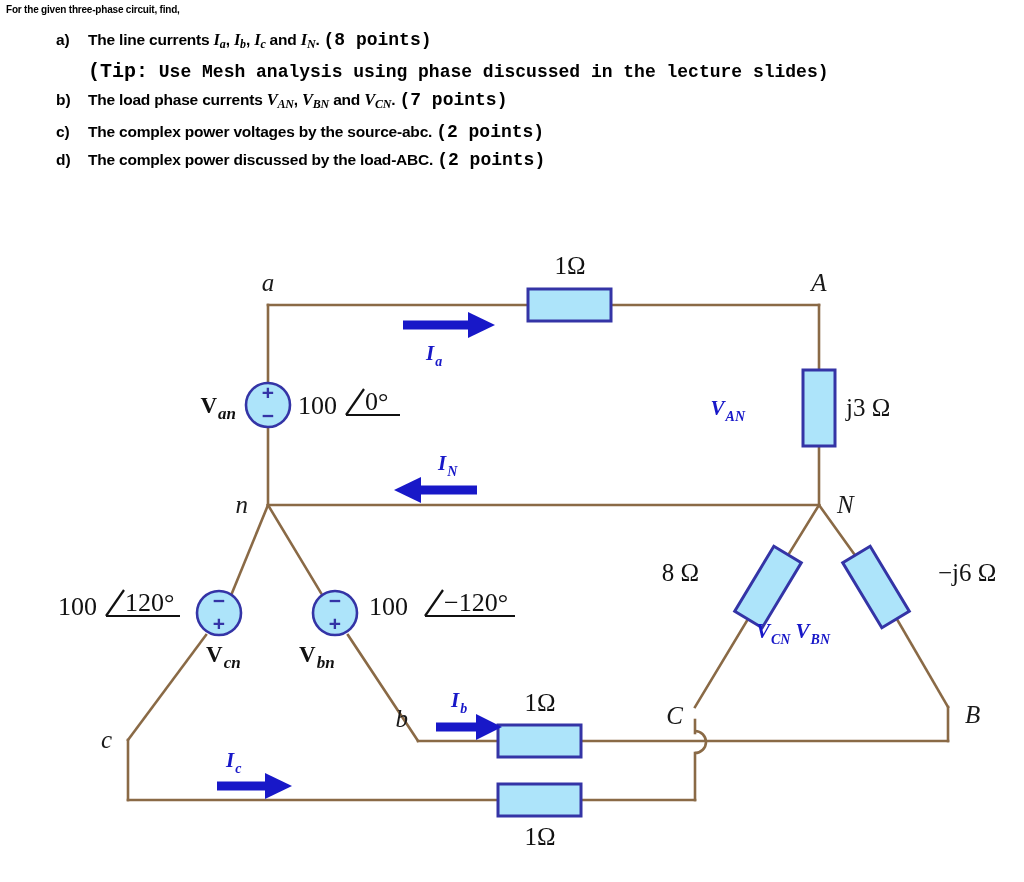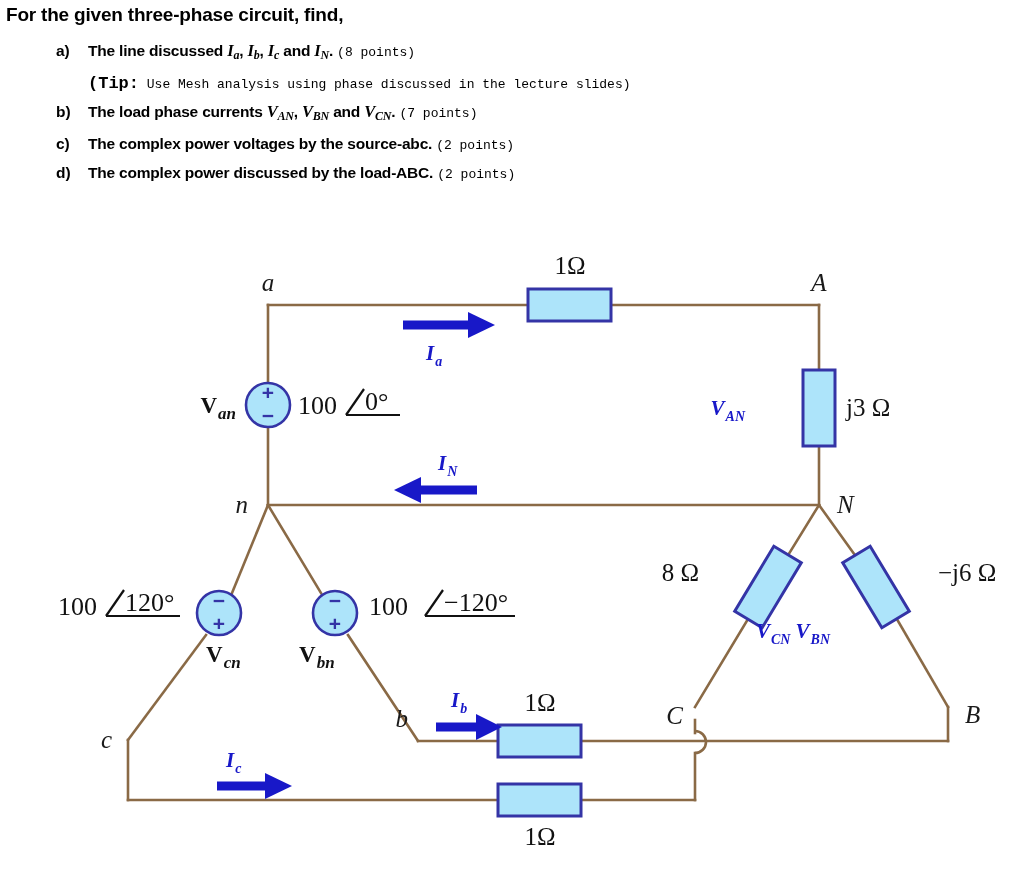--- a/index.html
+++ b/index.html
@@ -17,21 +17,21 @@
   }
 
   
   #question-block {
     position: absolute;
     left: 0; top: 0;
     width: 1024px;
   }
   .prompt-line {
     font-family: "Liberation Sans", sans-serif;
-    font-size: 19px;
+    font-size: 10px;
     font-weight: 600;
     letter-spacing: -0.2px;
     padding: 4px 0 0 6px;
   }
   #question-list {
     margin: 12px 0 0 0;
     padding: 0;
     list-style: none;
   }
   #question-list li {
@@ -50,41 +50,41 @@
     font-weight: 600;
   }
   .q-body {
     font-family: "Liberation Sans", sans-serif;
     font-size: 15.5px;
     font-weight: 600;
     letter-spacing: -0.2px;
   }
   .q-mono {
     font-family: "Liberation Mono", monospace;
-    font-size: 13px;
-    font-weight: 400;
+    font-size: 18px;
+    font-weight: 700;
     letter-spacing: 0px;
   }
   .var-it {
     font-family: "Liberation Serif", serif;
     font-style: italic;
     font-weight: bold;
     font-size: 16.5px;
   }
   .var-sub {
     font-family: "Liberation Serif", serif;
     font-style: italic;
     font-weight: bold;
     font-size: 12px;
     vertical-align: -3px;
   }
   .tip-bold {
     font-family: "Liberation Mono", monospace;
     font-weight: bold;
-    font-size: 17px;
+    font-size: 20px;
   }
   #tip-line {
     padding-left: 88px;
     line-height: 24px;
     white-space: nowrap;
   }
 
   
   #circuit-figure {
     position: absolute;
@@ -158,21 +158,21 @@
 <body>
 
 <div id="question-block">
 
   <div class="prompt-line">For the given three-phase circuit, find,</div>
 
   <ul id="question-list">
 
     <li>
       <span class="q-marker">a)</span>
-      <span class="q-body"><span>The line discussed </span><span class="var-it">I</span><span class="var-sub">a</span><span>, </span><span class="var-it">I</span><span class="var-sub">b</span><span>, </span><span class="var-it">I</span><span class="var-sub">c</span><span> and </span><span class="var-it">I</span><span class="var-sub">N</span><span>.</span></span>
+      <span class="q-body"><span>The line currents </span><span class="var-it">I</span><span class="var-sub">a</span><span>, </span><span class="var-it">I</span><span class="var-sub">b</span><span>, </span><span class="var-it">I</span><span class="var-sub">c</span><span> and </span><span class="var-it">I</span><span class="var-sub">N</span><span>.</span></span>
       <span class="q-mono">(8 points)</span>
     </li>
 
     <li id="tip-line" style="padding-left:88px;">
       <span class="tip-bold">(Tip:</span><span class="q-mono"> Use Mesh analysis using phase discussed in the lecture slides)</span>
     </li>
 
     <li>
       <span class="q-marker">b)</span>
       <span class="q-body"><span>The load phase currents </span><span class="var-it">V</span><span class="var-sub">AN</span>, <span class="var-it">V</span><span class="var-sub">BN</span> and <span class="var-it">V</span><span class="var-sub">CN</span><span>.</span></span>

